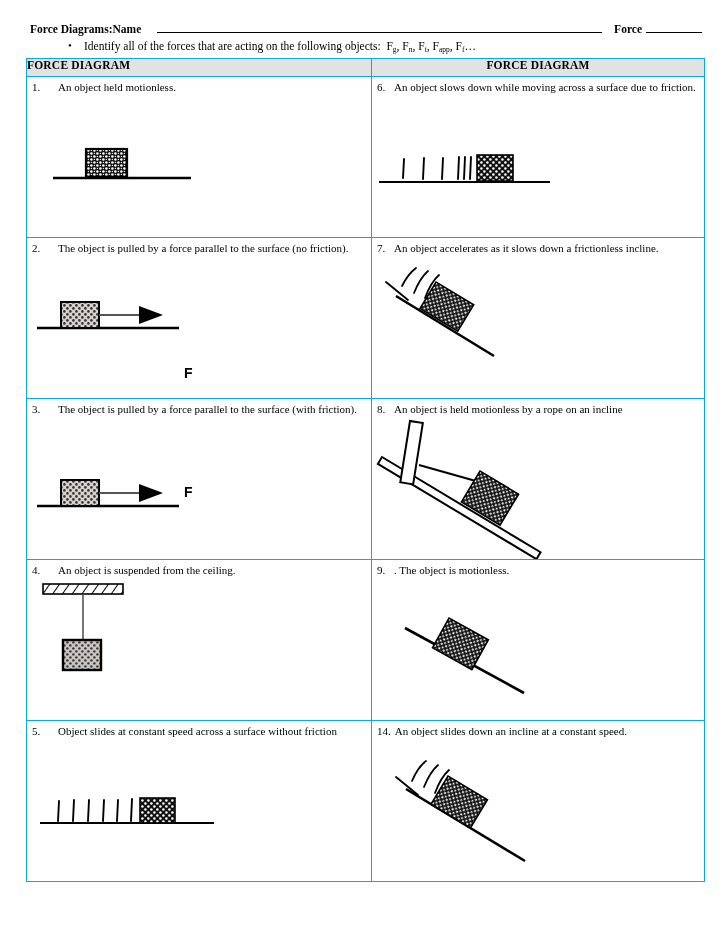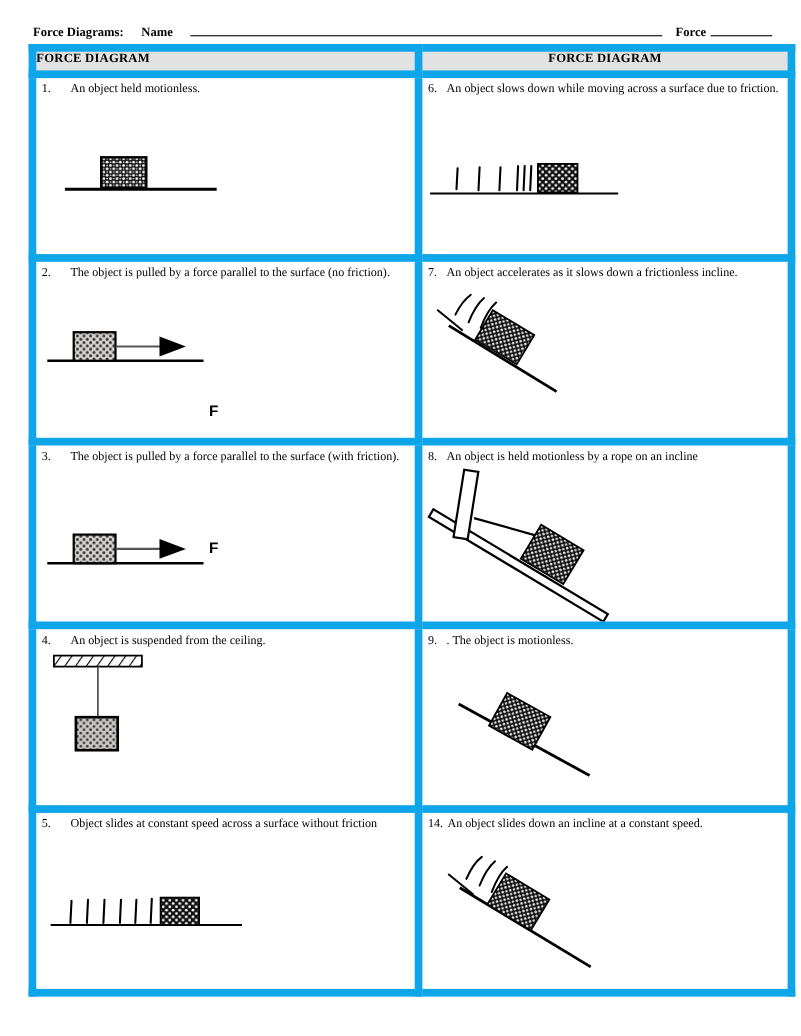--- a/index.html
+++ b/index.html
@@ -25,21 +25,21 @@
 
   
   .title-line {
     display: flex;
     align-items: baseline;
     font-size: 11.5px;
     font-weight: bold;
     white-space: nowrap;
     margin-left: 4px;
   }
-  .title-label { margin-right: 16px; }
+  .title-label { }
   .name-label { margin-right: 16px; }
   .rule-long {
     flex: 1 1 auto;
     border-bottom: 1px solid #000;
     height: 10px;
     margin: 0 6px 0 0;
     min-width: 40px;
   }
   .period-label { margin-left: 6px; margin-right: 4px; }
   .rule-short {
@@ -76,21 +76,21 @@
   }
 
   
   table.sheet {
     border-collapse: collapse;
     width: 676px;
     margin-top: 3px;
     table-layout: fixed;
   }
   table.sheet th, table.sheet td {
-    border: 7px solid #0ea5e9;
+    border: 1px solid #0ea5e9;
     vertical-align: top;
     padding: 0;
   }
   table.sheet th {
     background: #e2e2e2;
     height: 17px;
     font-size: 11.5px;
     font-weight: bold;
     letter-spacing: .2px;
   }
@@ -133,20 +133,26 @@
 
   <div class="title-line">
     <span class="title-label">Force Diagrams:</span>
     <span class="name-label">Name</span>
     <span class="rule-long"></span>
     <span class="period-label">Force</span>
     <span class="rule-short"></span>
   </div>
 
   <ul class="bullets">
+    <li>
+      <span>Identify all of the forces that are acting on the following objects:</span>
+      <span>
+        &nbsp;F<sub>g</sub>, F<sub>n</sub>, F<sub>t</sub>, F<sub>app</sub>, F<sub>f</sub>…
+      </span>
+    </li>
   </ul>
 
   <table class="sheet">
     <thead>
       <tr>
         <th class="col-left">FORCE DIAGRAM</th>
         <th class="col-right">FORCE DIAGRAM</th>
       </tr>
     </thead>
     <tbody>

